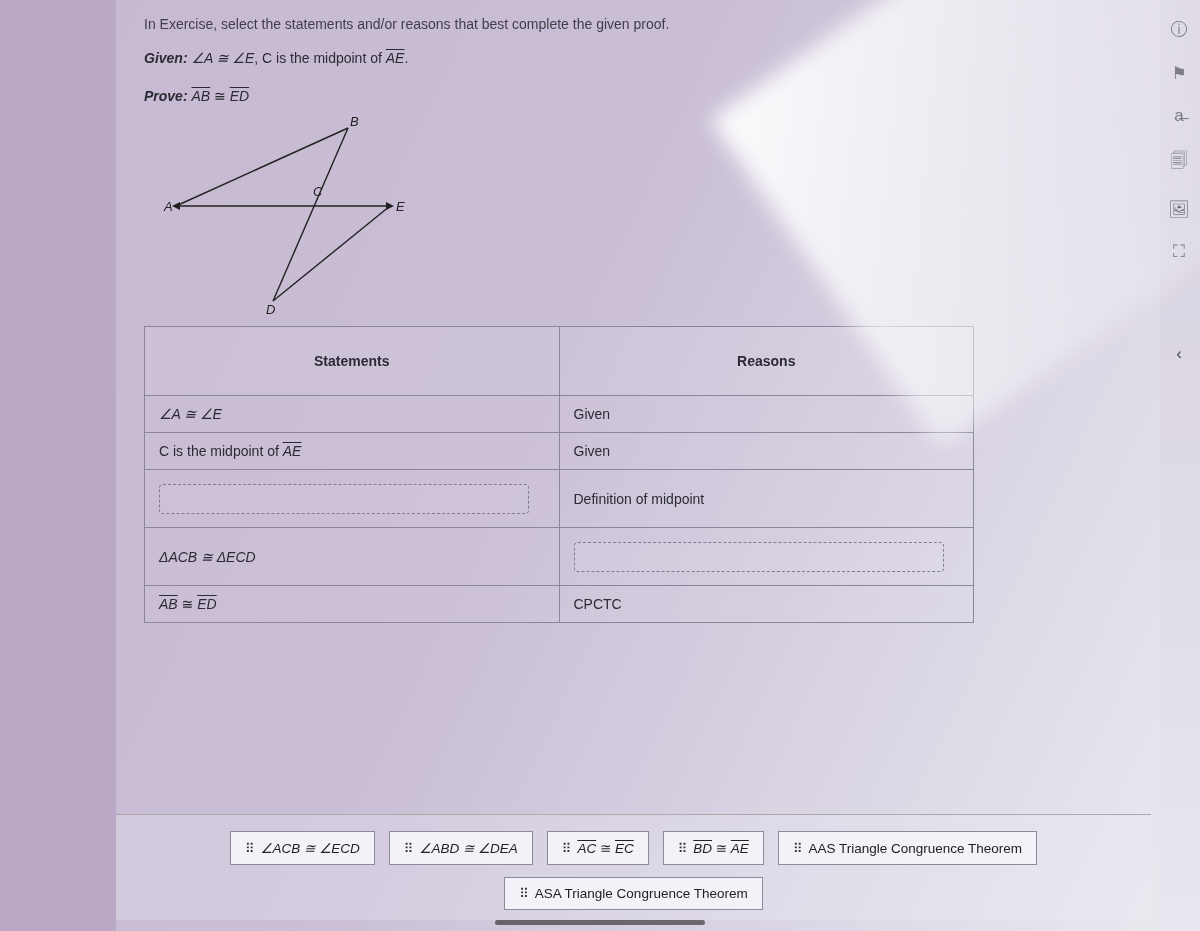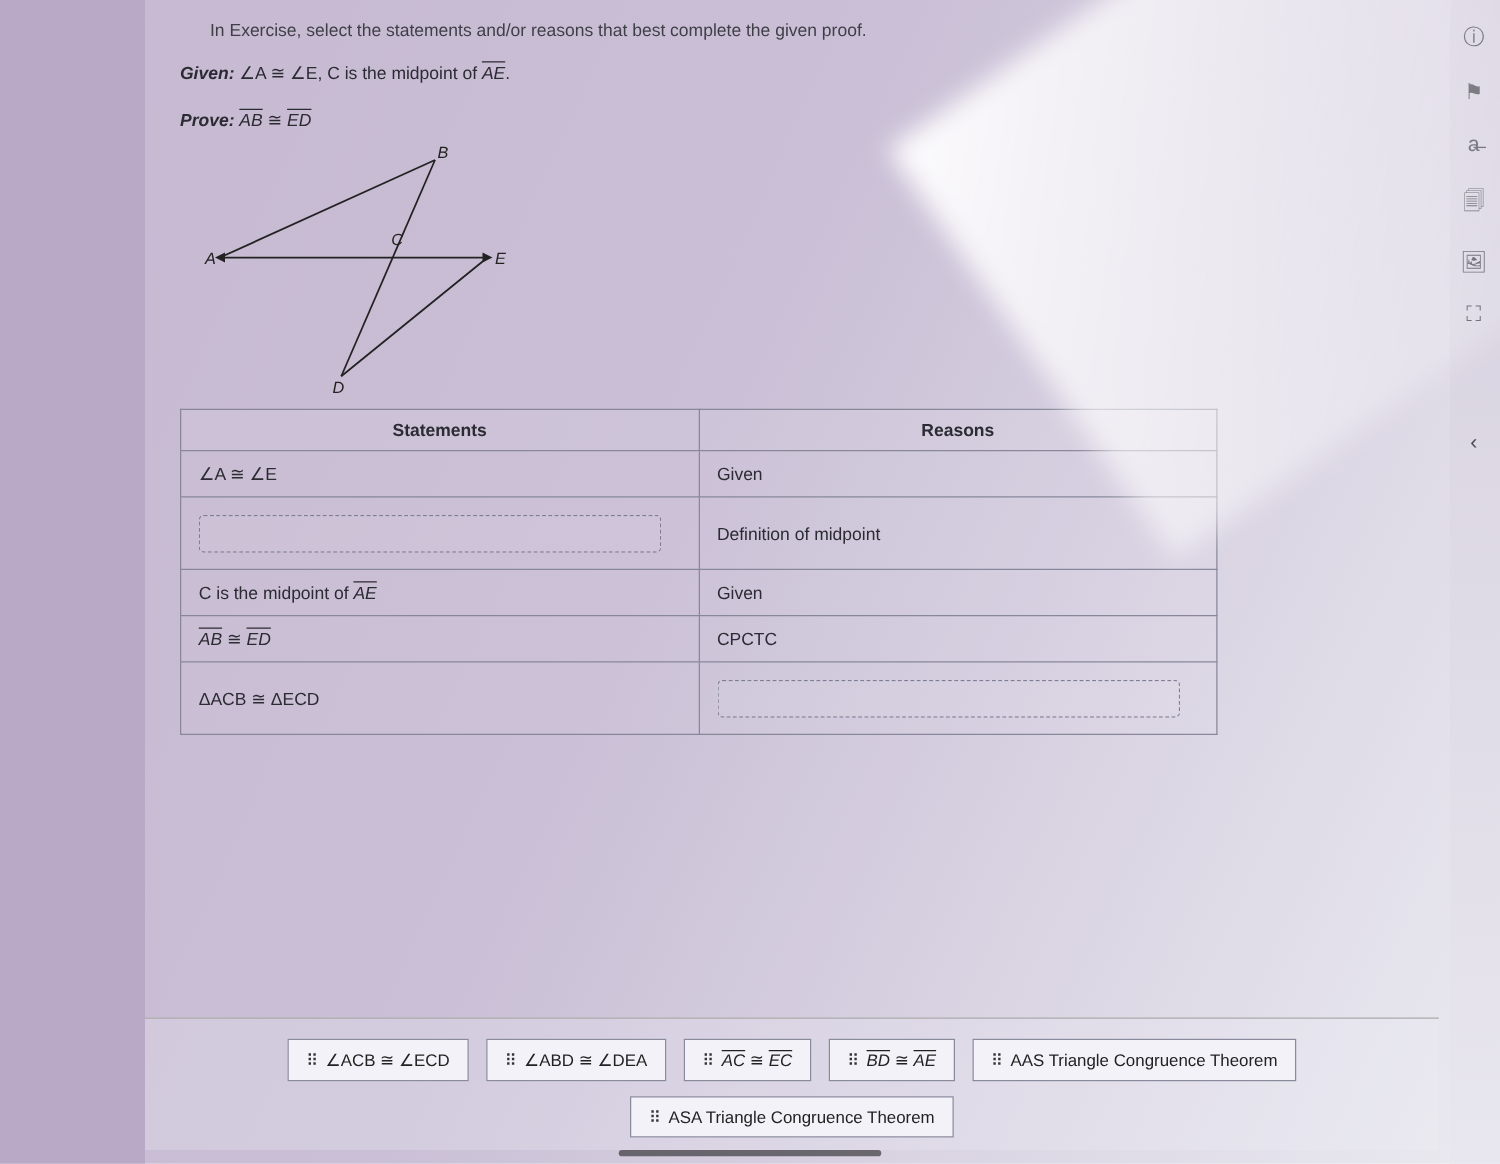--- a/index.html
+++ b/index.html
@@ -18,36 +18,36 @@
   }
   .side-tools {
     position:absolute; right:6px; top:18px; width:30px;
     display:flex; flex-direction:column; gap:22px; align-items:center;
   }
   .side-tools span { font-size:17px; color:#4b4b55; }
   .page {
     position:absolute; left:116px; top:0; width:1035px; height:920px;
     padding: 16px 20px 10px 28px;
   }
-  .instr { font-size:14px; color:#3f3f48;margin-left:24px; }
+  .instr { font-size:14px; color:#3f3f48; }
   .given { font-size:14px; margin-top:18px; }
   .given b, .prove b { font-weight:bold;font-style:italic; }
   .prove { font-size:14px; margin-top:22px; }
   .seg { text-decoration: overline; font-style: italic; }
-  .ang { }
+  .ang { font-style: italic; }
   .diagram { margin:12px 0 4px 14px; }
   table.proof {
     border-collapse: collapse; width:830px; margin-top:6px;
     font-size:14px; background: rgba(255,255,255,0.04);
   }
   table.proof th, table.proof td {
     border:1px solid #88889a; padding:10px 14px; text-align:left; vertical-align:middle;
   }
   table.proof th {
-    font-weight:bold; text-align:center; padding:8px;
+    font-weight:bold; text-align:center; padding:26px;
     background: rgba(255,255,255,0.05);
   }
   .dropzone {
     border:1.5px dashed #7d7d94; border-radius:4px; height:30px; width:96%;
     background: rgba(255,255,255,0.06);
   }
   .td-drop { height:58px; }
   .tile-row {
     position:absolute; left:0; right:0; bottom:0;
     border-top:1px solid #aaa; padding:16px 0 10px 0;
@@ -123,38 +123,38 @@
     <tbody>
         <tr>
       <th style="width:50%">Statements</th>
       <th style="width:50%">Reasons</th>
     </tr>
     <tr>
       <td><span class="ang">∠A ≅ ∠E</span></td>
       <td>Given</td>
     </tr>
     <tr>
+      <td><span>C is the midpoint of </span><span class="seg">AE</span></td>
+      <td>Given</td>
+    </tr>
+    <tr>
       <td class="td-drop">
             <div class="dropzone"></div>
           </td>
       <td>Definition of midpoint</td>
     </tr>
     <tr>
-      <td><span>C is the midpoint of </span><span class="seg">AE</span></td>
-      <td>Given</td>
+      <td><span class="ang">ΔACB ≅ ΔECD</span></td>
+      <td class="td-drop">
+            <div class="dropzone"></div>
+          </td>
     </tr>
     <tr>
       <td><span class="seg">AB</span><span> ≅ </span><span class="seg">ED</span></td>
       <td>CPCTC</td>
-    </tr>
-    <tr>
-      <td><span class="ang">ΔACB ≅ ΔECD</span></td>
-      <td class="td-drop">
-            <div class="dropzone"></div>
-          </td>
     </tr>
   </tbody>
     </table>
 
   <div class="tile-row">
     <div class="tile-line">
       <div class="tile">
         <span class="grip">⠿</span>
         <span class="ang">∠ACB ≅ ∠ECD</span>
       </div>

